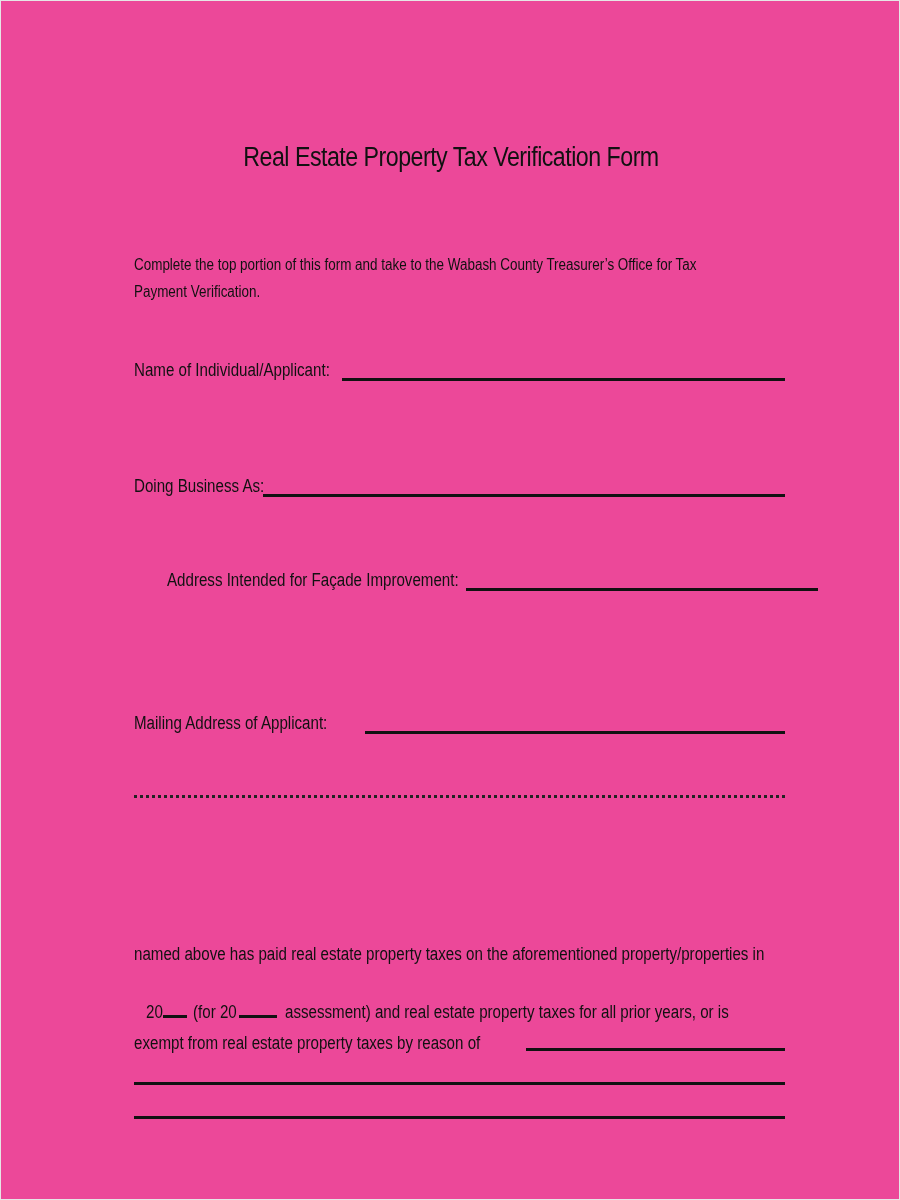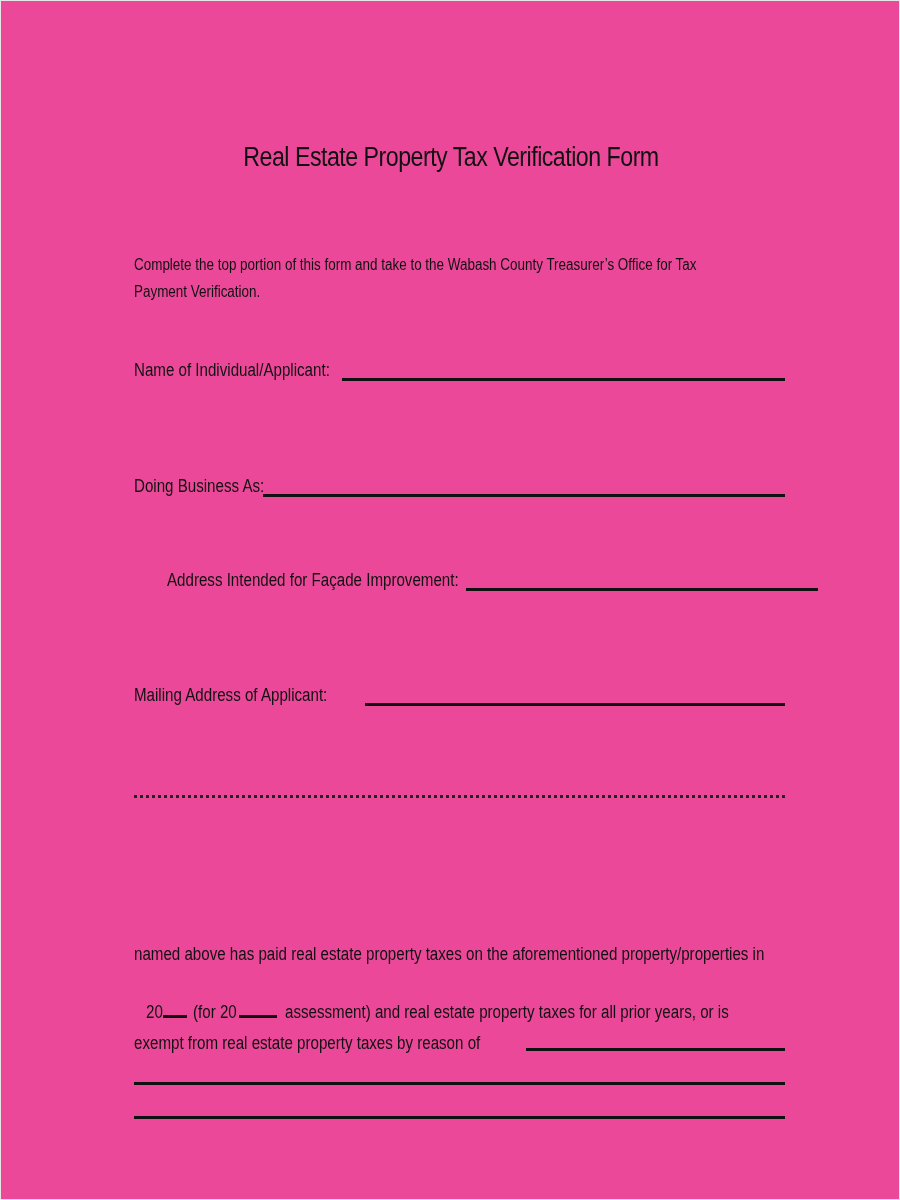--- a/index.html
+++ b/index.html
@@ -124,21 +124,21 @@
   <div class="field" style="top:456px;margin-top:11px;">
     <span class="field-label" style="width:129px;">Doing Business As:</span>
     <span class="field-line"></span>
   </div>
 
   <div class="field" style="top:561px;margin-left:33px;">
     <span class="field-label" style="width:299px;">Address Intended for Façade Improvement:</span>
     <span class="field-line"></span>
   </div>
 
-  <div class="field" style="top:676px;gap:27px;">
+  <div class="field" style="top:704px;gap:27px;">
     <span class="field-label" style="width:204px;">Mailing Address of Applicant:</span>
     <span class="field-line"></span>
   </div>
 
   <div class="dotted-line"></div>
 
 
   <div class="cert" style="top:942px;">
     <span class="txt">named above has paid real estate property taxes on the aforementioned property/properties in</span>
   </div>

